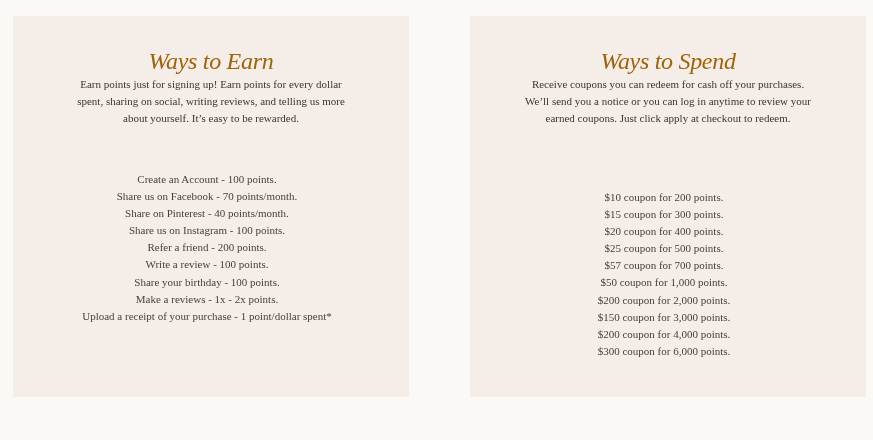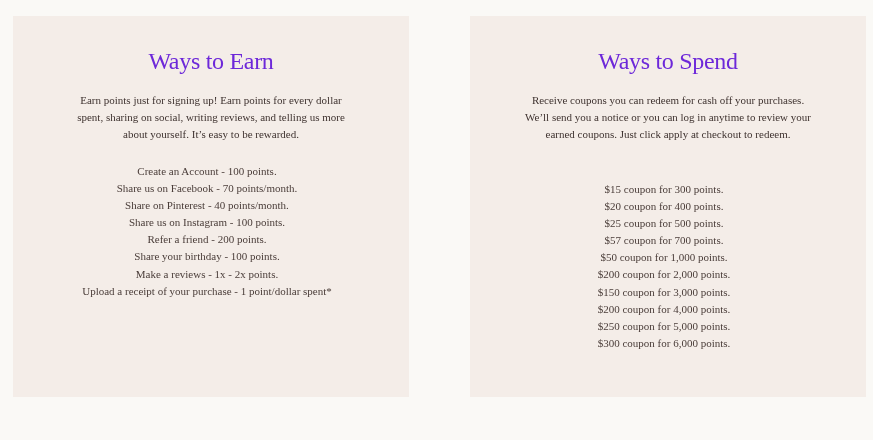--- a/index.html
+++ b/index.html
@@ -21,76 +21,78 @@
       box-sizing: border-box;
     }
     #panel-earn { left: 13px; }
     #panel-spend { left: 470px; }
     .panel h2 {
       margin: 0;
       position: absolute;
       top: 30px;
       left: 0; right: 0;
       font-family: "Liberation Serif", "DejaVu Serif", serif;
+      font-style: italic;
       font-weight: normal;
       font-size: 24px;
       letter-spacing: -0.3px;
-      color: #6d28d9;
+      color: #a16207;
       line-height: 30px;
     }
     .intro {
       position: absolute;
-      top: 76px;
+      top: 60px;
       left: 0; right: 0;
       margin: 0 auto;
       font-size: 11px;
       line-height: 17.2px;
       color: #3f3330;
     }
     #panel-earn .intro { width: 290px; }
     #panel-spend .intro { width: 290px; }
     .list {
       position: absolute;
       left: 0; right: 8px;
       list-style: none;
-      margin: 8px; padding: 0;
+      margin: 16px; padding: 0;
       font-size: 11px;
       line-height: 17.1px;
       color: #4a3d39;
     }
     #panel-earn .list { top: 139px; }
     #panel-spend .list { top: 157px; }
     .list li { margin: 0; padding: 0; }
   </style>
 </head>
 <body>
 
 <section class="panel" id="panel-earn">
   <h2>Ways to Earn</h2>
   <p class="intro">Earn points just for signing up! Earn points for every dollar spent, sharing on social, writing reviews, and telling us more about yourself. It’s easy to be rewarded.</p>
   <ul class="list">
     <li>Create an Account - 100 points.</li>
     <li>Share us on Facebook - 70 points/month.</li>
     <li>Share on Pinterest - 40 points/month.</li>
     <li>Share us on Instagram - 100 points.</li>
     <li>Refer a friend - 200 points.</li>
+    <li>Write a review - 100 points.</li>
     <li>Share your birthday - 100 points.</li>
     <li>Make a reviews - 1x - 2x points.</li>
     <li>Upload a receipt of your purchase - 1 point/dollar spent*</li>
   </ul>
 </section>
 
 <section class="panel" id="panel-spend">
   <h2>Ways to Spend</h2>
   <p class="intro">Receive coupons you can redeem for cash off your purchases. We’ll send you a notice or you can log in anytime to review your earned coupons. Just click apply at checkout to redeem.</p>
   <ul class="list">
+    <li>$10 coupon for 200 points.</li>
     <li>$15 coupon for 300 points.</li>
     <li>$20 coupon for 400 points.</li>
     <li>$25 coupon for 500 points.</li>
     <li>$57 coupon for 700 points.</li>
     <li>$50 coupon for 1,000 points.</li>
     <li>$200 coupon for 2,000 points.</li>
     <li>$150 coupon for 3,000 points.</li>
     <li>$200 coupon for 4,000 points.</li>
-    <li>$250 coupon for 5,000 points.</li>
     <li>$300 coupon for 6,000 points.</li>
   </ul>
 </section>
 
 </body></html>

